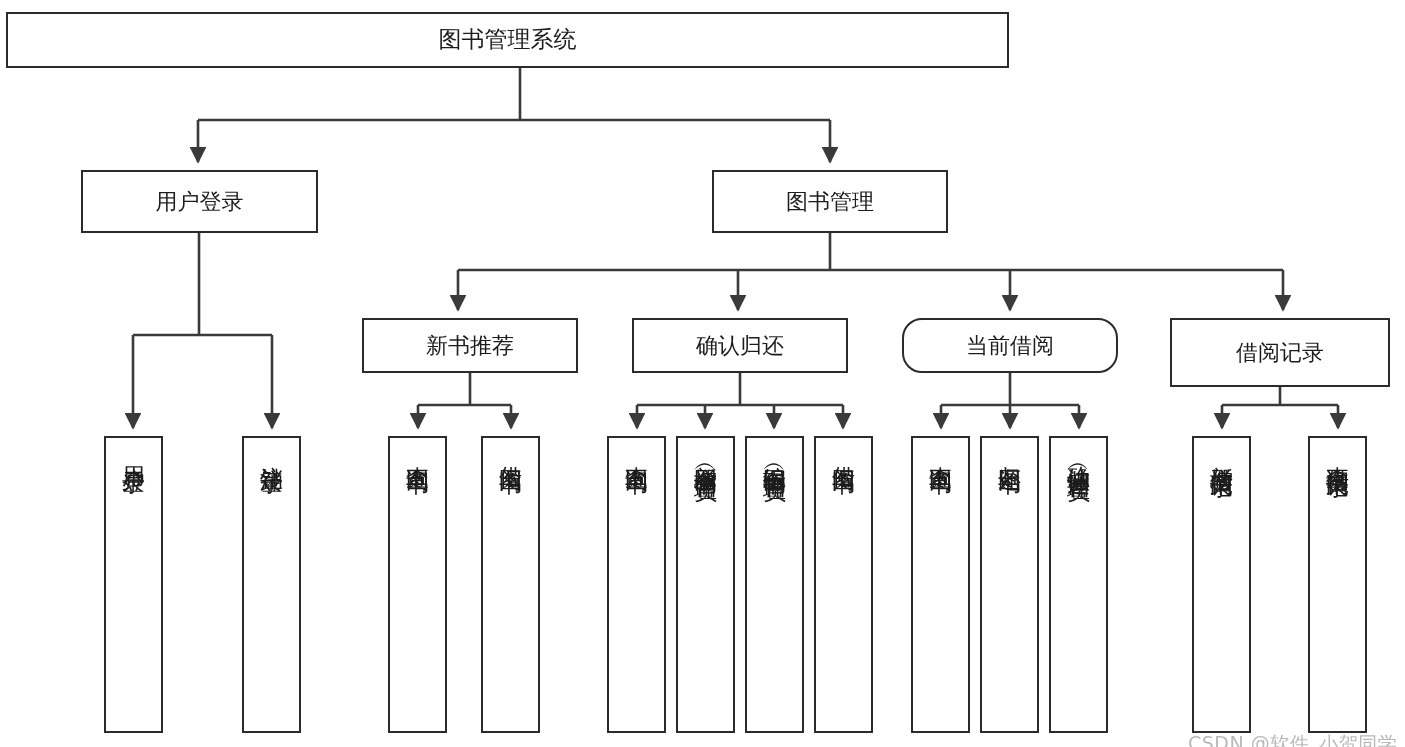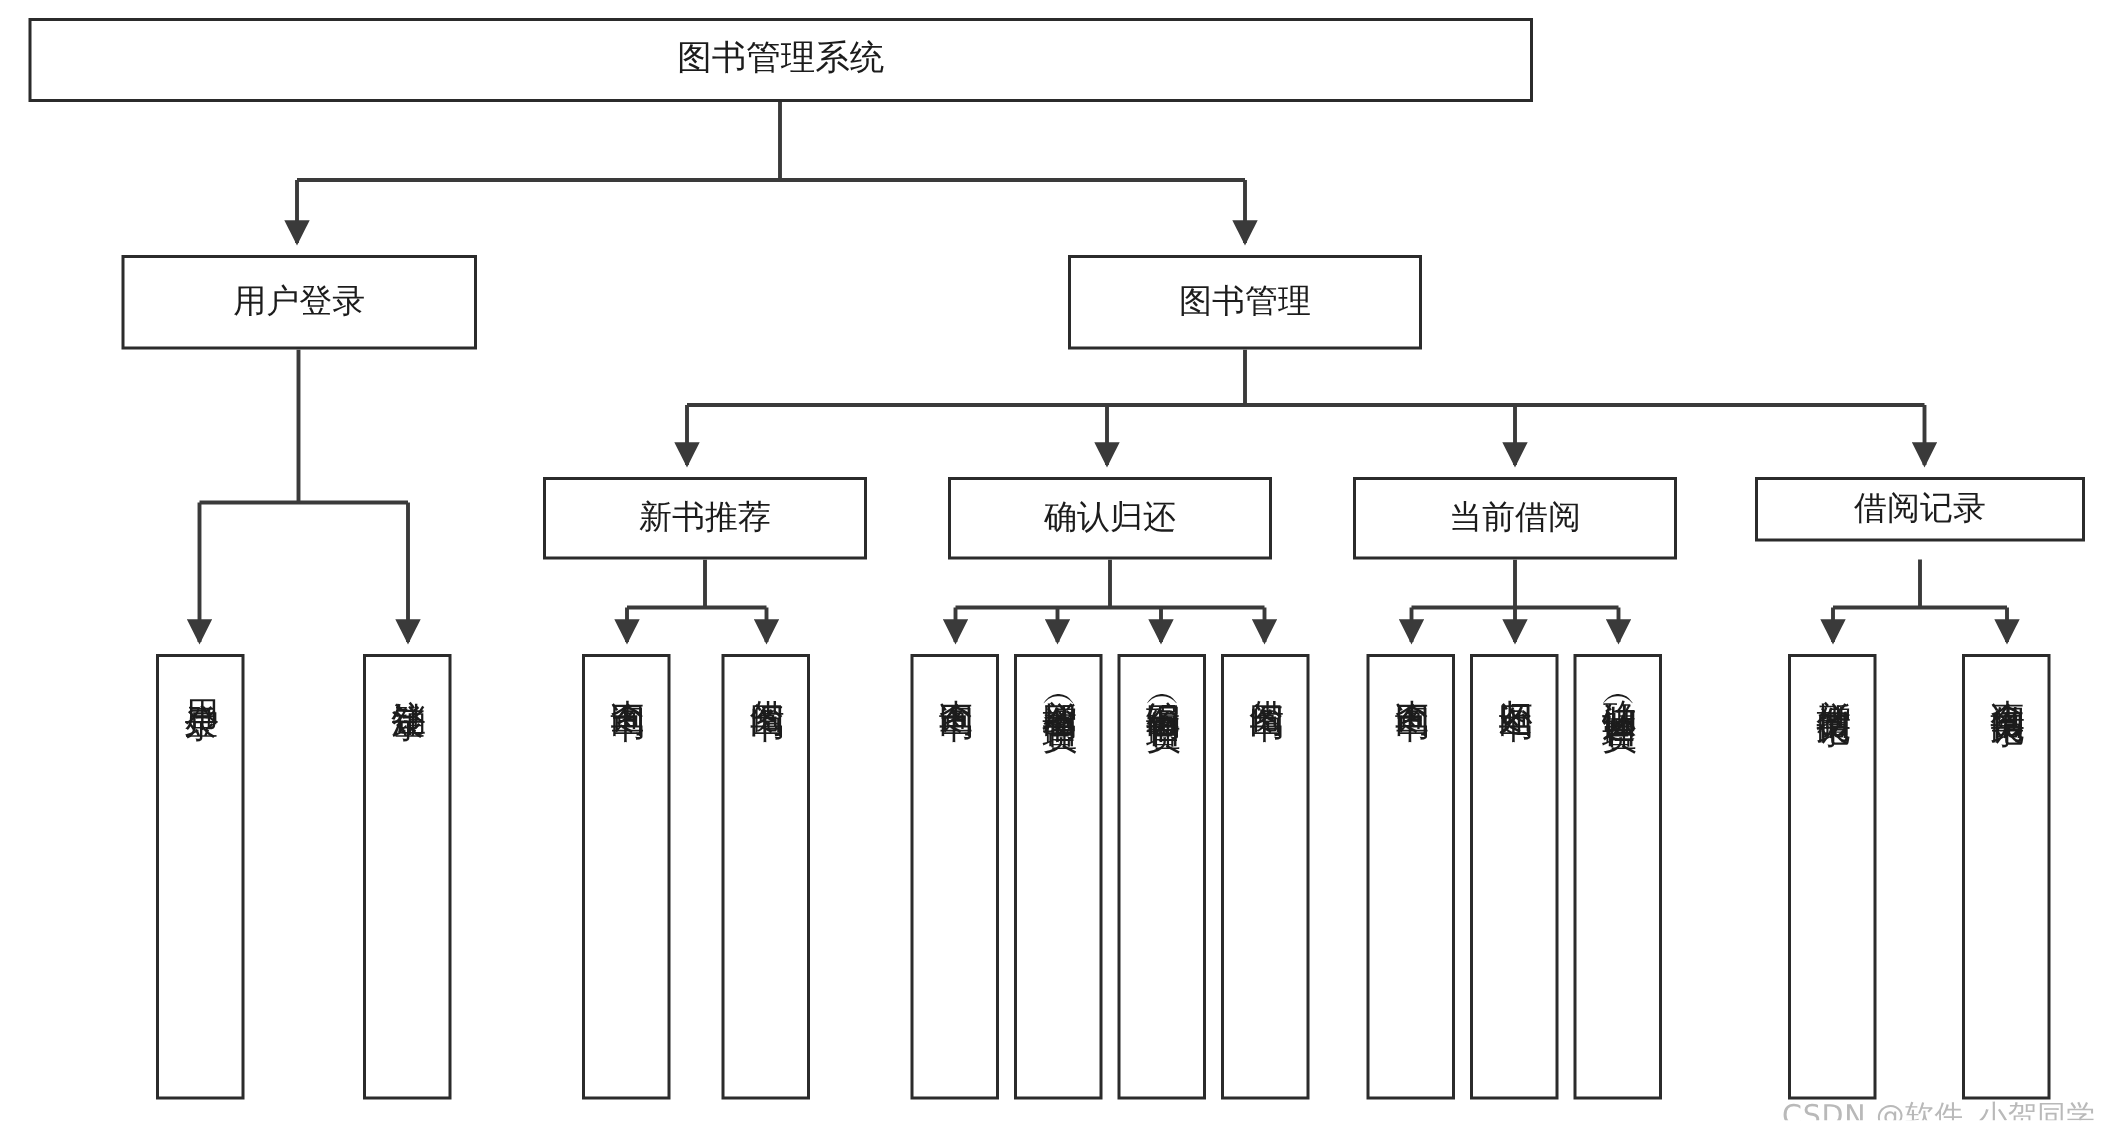--- a/index.html
+++ b/index.html
@@ -115,45 +115,45 @@
       <path d="M 1010 405 L 1010 428" marker-end="url(#arrow)"></path>
       <path d="M 1079 405 L 1079 428" marker-end="url(#arrow)"></path>
 
       <path d="M 1280 373 L 1280 405"></path>
       <path d="M 1222 405 L 1338 405"></path>
       <path d="M 1222 405 L 1222 428" marker-end="url(#arrow)"></path>
       <path d="M 1338 405 L 1338 428" marker-end="url(#arrow)"></path>
     </g>
   </svg>
 
-  <div class="node node-root" style="left:19px; top:12px; width:1003px; height:56px;">
+  <div class="node node-root" style="left:6px; top:12px; width:1003px; height:56px;">
     <span class="label">图书管理系统</span>
   </div>
 
   <div class="node node-l2" style="left:81px; top:170px; width:237px; height:63px;">
     <span class="label">用户登录</span>
   </div>
 
   <div class="node node-l3" style="left:362px; top:318px; width:216px; height:55px;">
     <span class="label">新书推荐</span>
   </div>
 
   <div class="node node-l2" style="left:712px; top:170px; width:236px; height:63px;">
     <span class="label">图书管理</span>
   </div>
 
   <div class="node node-l3" style="left:632px; top:318px; width:216px; height:55px;">
     <span class="label">确认归还</span>
   </div>
 
-  <div class="node node-l3" style="left:902px; top:318px; width:216px; height:55px;">
+  <div class="node node-l3" style="left:902px; top:318px; width:216px; height:55px;border-radius:20px;">
     <span class="label">当前借阅</span>
   </div>
 
-  <div class="node node-l3" style="left:1170px; top:318px; width:220px; height:43px;">
+  <div class="node node-l3" style="left:1170px; top:318px; width:220px; height:69px;">
     <span class="label">借阅记录</span>
   </div>
 
   <div class="node node-leaf" style="left:104px; top:436px; width:59px; height:297px;">
     <span class="label">用户登录</span>
   </div>
 
   <div class="node node-leaf" style="left:242px; top:436px; width:59px; height:297px;">
     <span class="label">注销登录</span>
   </div>

